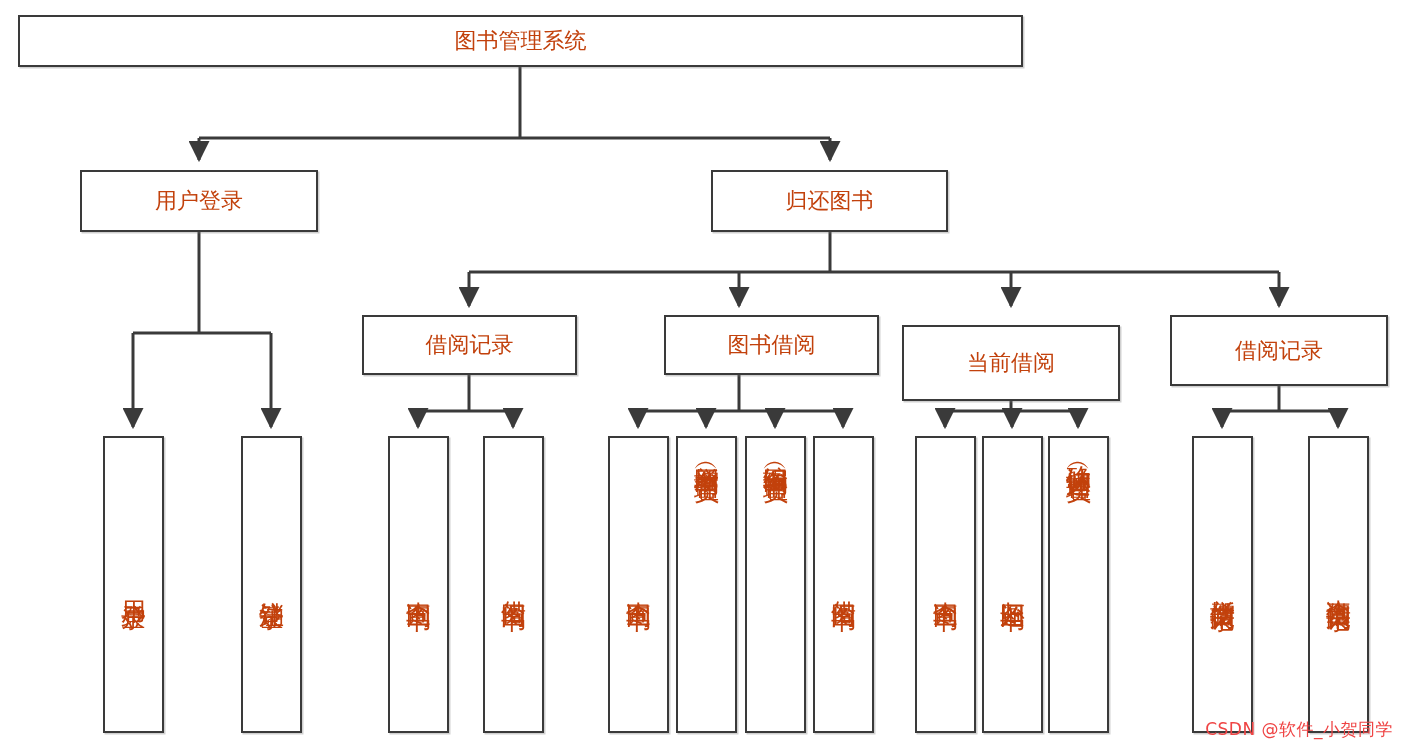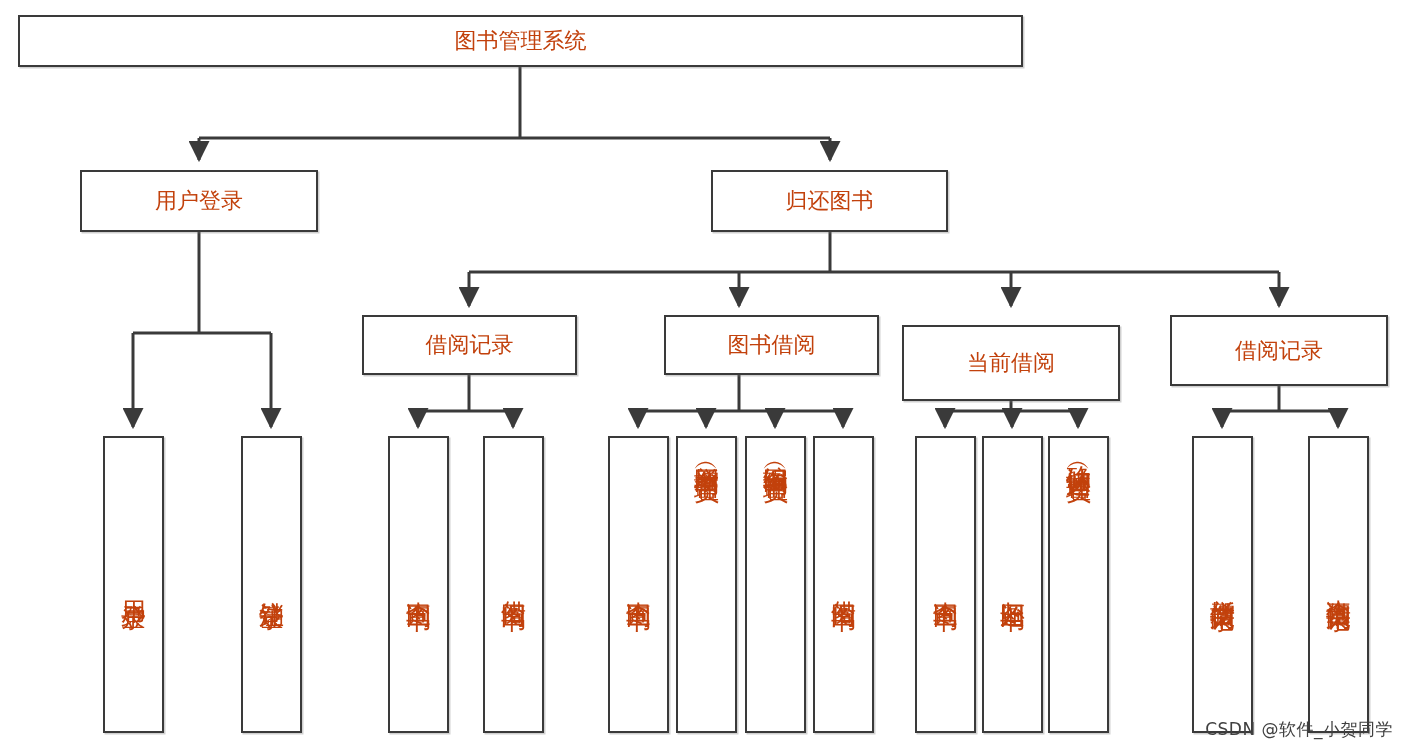--- a/index.html
+++ b/index.html
@@ -60,21 +60,21 @@
   }
   .node.vert.centered {
     align-items: center;
     padding-top: 0;
   }
   #watermark {
     position: absolute;
     right: 12px;
     bottom: 6px;
     font-size: 17px;
-    color: #404040;
+    color: #ef4444;
     letter-spacing: 0.5px;
     white-space: nowrap;
   }
 </style>
 </head>
 <body>
 
 <div id="canvas">
 
   <svg class="edges" viewBox="0 0 1405 747" xmlns="http://www.w3.org/2000/svg">

